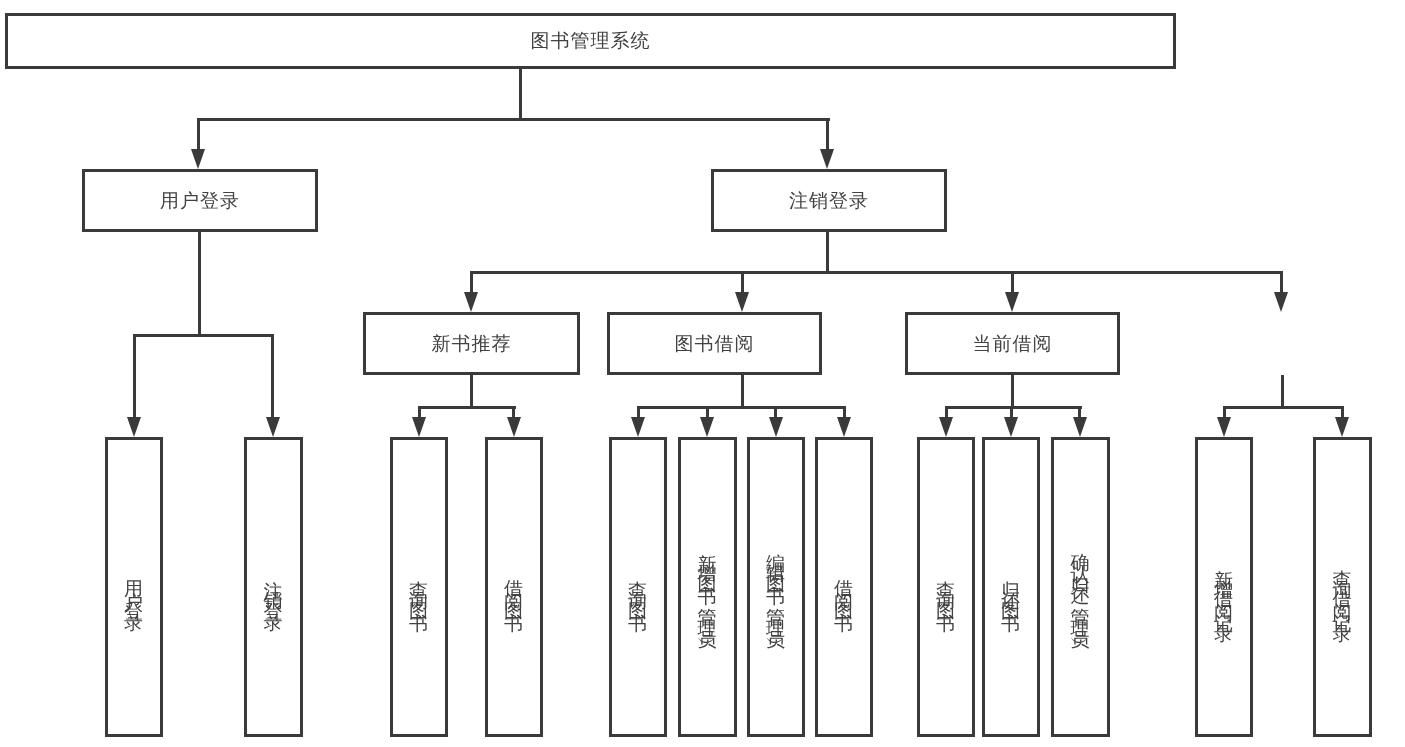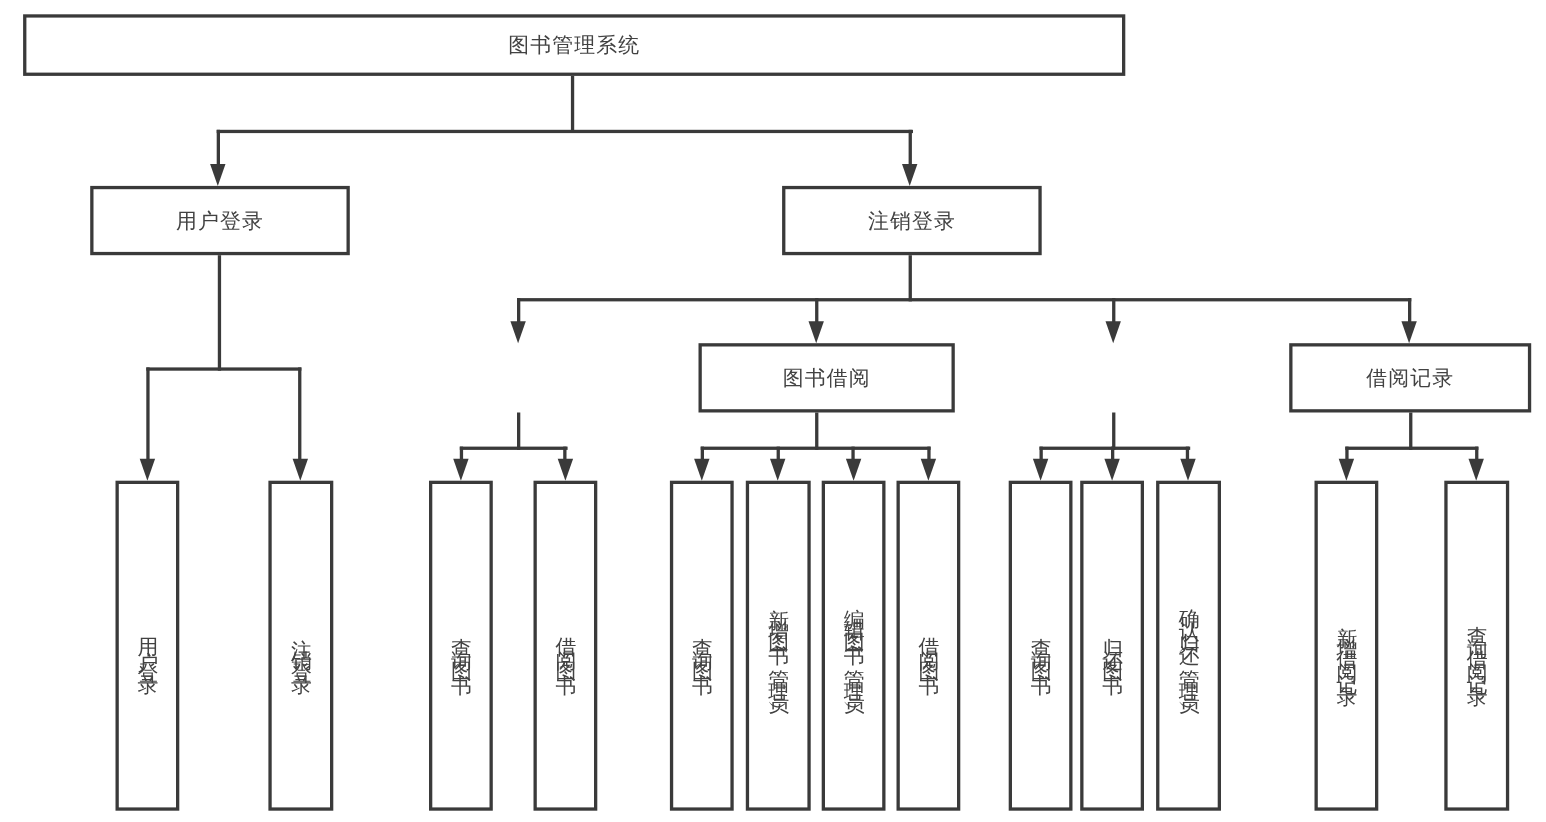--- a/index.html
+++ b/index.html
@@ -35,21 +35,21 @@
     position:absolute;z-index:5;color:var(--watermark-color);
     font-size:19px;letter-spacing:1px;
     text-shadow:0 0 2px #ffffff;
   }
 </style>
 </head>
 <body>
 
 <div class="canvas">
 
-  <div class="node" style="left:21px;top:13px;width:1002px;height:56px">
+  <div class="node" style="left:5px;top:13px;width:1171px;height:56px">
     <span>图书管理系统</span>
   </div>
 
   <div class="vline" style="left:519px;top:69px;height:51px"></div>
   <div class="hline" style="left:197px;top:118px;width:633px"></div>
   <div class="vline" style="left:197px;top:118px;height:34px"></div>
   <div class="arrow" style="left:191px;top:149px"></div>
   <div class="vline" style="left:826px;top:118px;height:34px"></div>
   <div class="arrow" style="left:820px;top:149px"></div>
 
@@ -64,25 +64,28 @@
   <div class="hline" style="left:470px;top:271px;width:813px"></div>
   <div class="vline" style="left:470px;top:271px;height:24px"></div>
   <div class="arrow" style="left:464px;top:292px"></div>
   <div class="vline" style="left:741px;top:271px;height:24px"></div>
   <div class="arrow" style="left:735px;top:292px"></div>
   <div class="vline" style="left:1011px;top:271px;height:24px"></div>
   <div class="arrow" style="left:1005px;top:292px"></div>
   <div class="vline" style="left:1280px;top:271px;height:24px"></div>
   <div class="arrow" style="left:1274px;top:292px"></div>
 
-  <div class="node" style="left:635px;top:312px;width:233px;height:63px">
+  <div class="node" style="left:363px;top:312px;width:217px;height:63px">
+    <span>新书推荐</span>
+  </div>
+  <div class="node" style="left:607px;top:312px;width:215px;height:63px">
     <span>图书借阅</span>
   </div>
-  <div class="node" style="left:1172px;top:312px;width:220px;height:63px">
-    <span>借阅记录</span>
+  <div class="node" style="left:905px;top:312px;width:215px;height:63px">
+    <span>当前借阅</span>
   </div>
 
   <div class="vline" style="left:198px;top:232px;height:105px"></div>
   <div class="hline" style="left:133px;top:334px;width:141px"></div>
   <div class="vline" style="left:133px;top:334px;height:87px"></div>
   <div class="arrow" style="left:127px;top:417px"></div>
   <div class="vline" style="left:271px;top:334px;height:87px"></div>
   <div class="arrow" style="left:266px;top:417px"></div>
 
   <div class="vline" style="left:470px;top:375px;height:34px"></div>

